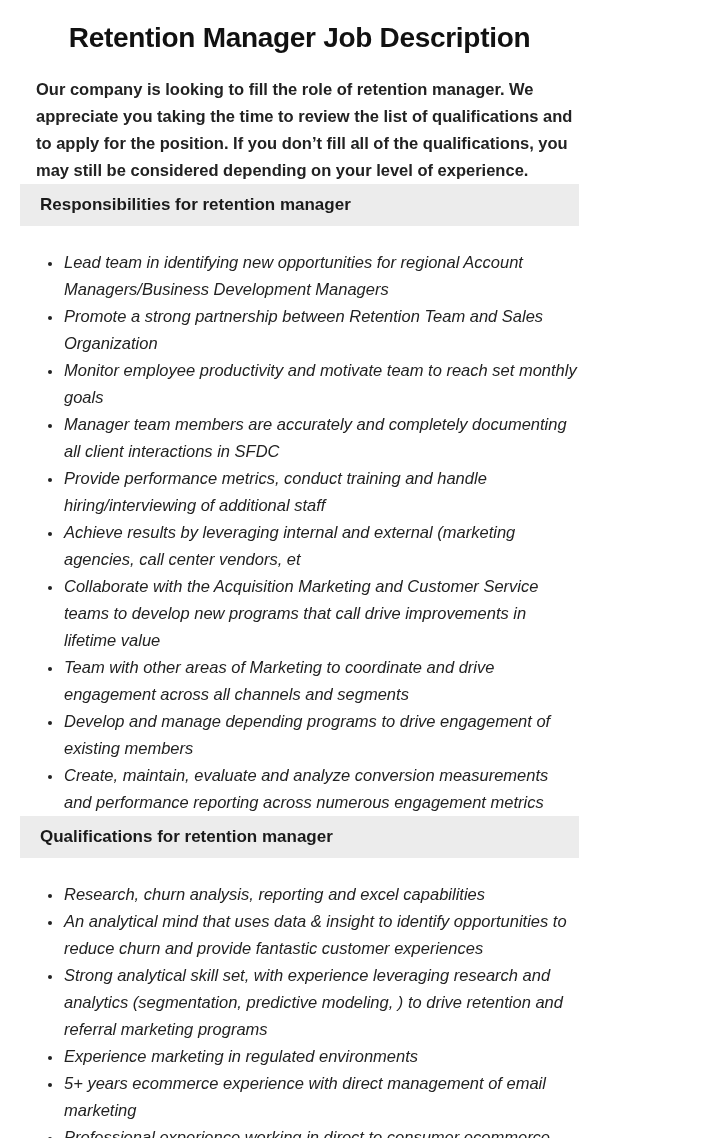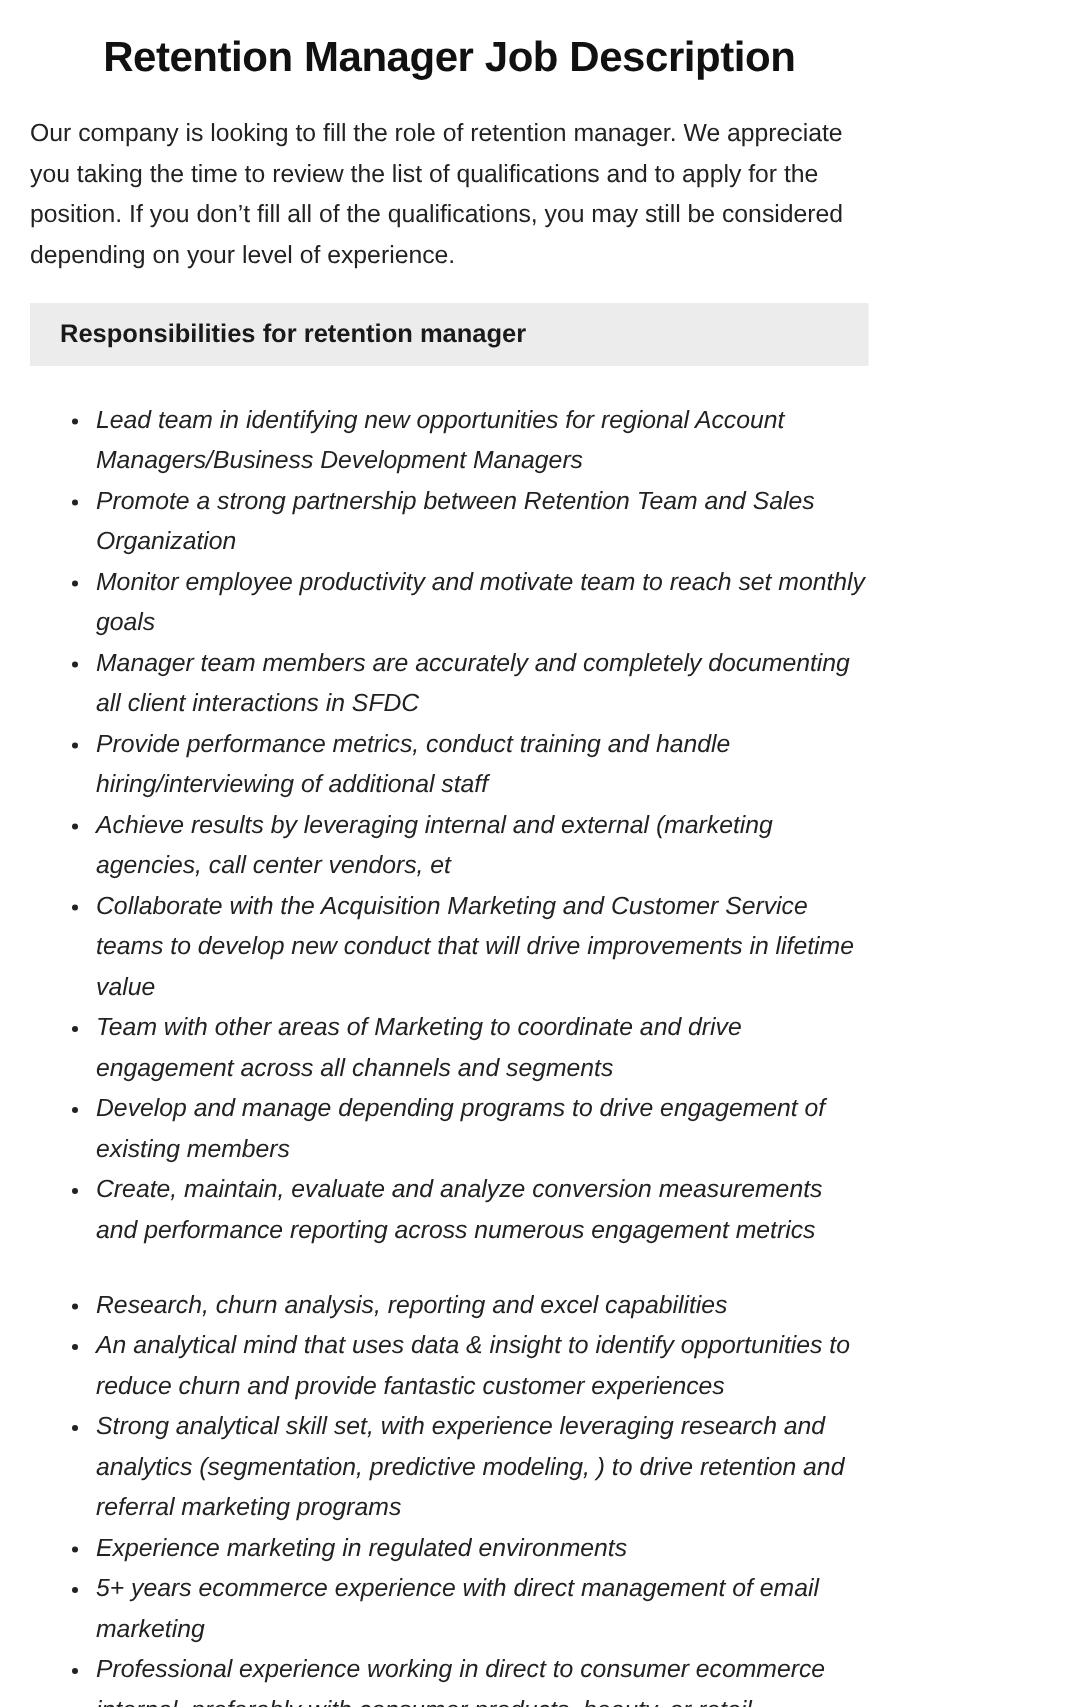--- a/index.html
+++ b/index.html
@@ -21,25 +21,25 @@
     font-weight: 800;
     letter-spacing: -0.3px;
     text-align: center;
     color: #111111;
     margin: 6px 0 0 0;
     line-height: 1.15;
   }
   .intro {
     font-size: 16.5px;
     line-height: 27px;
-    margin: 22px 0 0 0;
+    margin: 22px 0 0 16px;
     color: #222222;
+    font-weight: bold;
   }
   .section-header {
-    margin-top: 18px;
     background: #ececec;
     font-size: 17px;
     font-weight: 700;
     color: #1a1a1a;
     padding: 12px 10px 12px 20px;
     line-height: 18px;
   }
   .bullet-list {
     margin: 23px 0 0 0;
     padding: 0 0 0 43px;
@@ -67,28 +67,29 @@
 
   <section>
     <div class="section-header">Responsibilities for retention manager</div>
     <ul class="bullet-list">
         <li>Lead team in identifying new opportunities for regional Account Managers/Business Development Managers</li>
         <li>Promote a strong partnership between Retention Team and Sales Organization</li>
         <li>Monitor employee productivity and motivate team to reach set monthly goals</li>
         <li>Manager team members are accurately and completely documenting all client interactions in SFDC</li>
         <li>Provide performance metrics, conduct training and handle hiring/interviewing of additional staff</li>
         <li>Achieve results by leveraging internal and external (marketing agencies, call center vendors, et</li>
-        <li>Collaborate with the Acquisition Marketing and Customer Service teams to develop new conduct that will drive improvements in lifetime value</li>
+        <li>Collaborate with the Acquisition Marketing and Customer Service teams to develop new programs that call drive improvements in lifetime value</li>
         <li>Team with other areas of Marketing to coordinate and drive engagement across all channels and segments</li>
         <li>Develop and manage depending programs to drive engagement of existing members</li>
         <li>Create, maintain, evaluate and analyze conversion measurements and performance reporting across numerous engagement metrics</li>
       </ul>
   </section>
 
   <section>
+    <div class="section-header">Qualifications for retention manager</div>
     <ul class="bullet-list">
         <li>Research, churn analysis, reporting and excel capabilities</li>
         <li>An analytical mind that uses data &amp; insight to identify opportunities to reduce churn and provide fantastic customer experiences</li>
         <li>Strong analytical skill set, with experience leveraging research and analytics (segmentation, predictive modeling, ) to drive retention and referral marketing programs</li>
         <li>Experience marketing in regulated environments</li>
         <li>5+ years ecommerce experience with direct management of email marketing</li>
         <li>Professional experience working in direct to consumer ecommerce internal, preferably with consumer products, beauty, or retail</li>
       </ul>
   </section>
 

